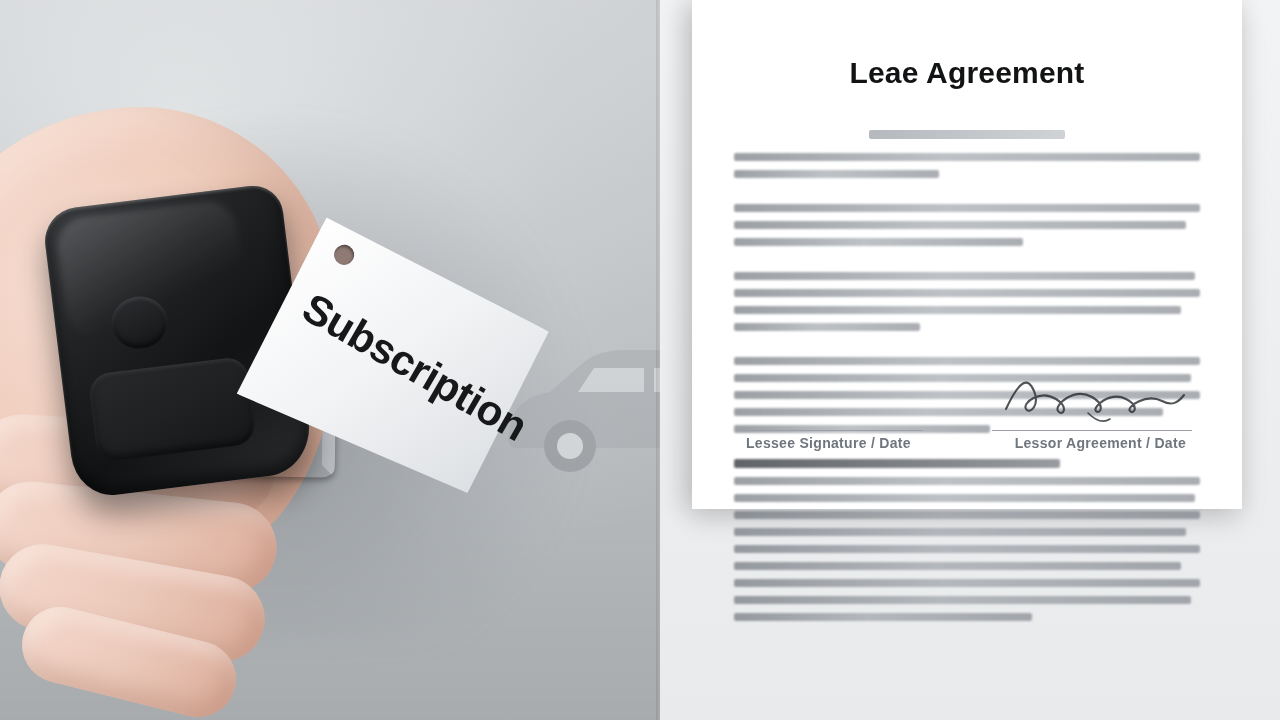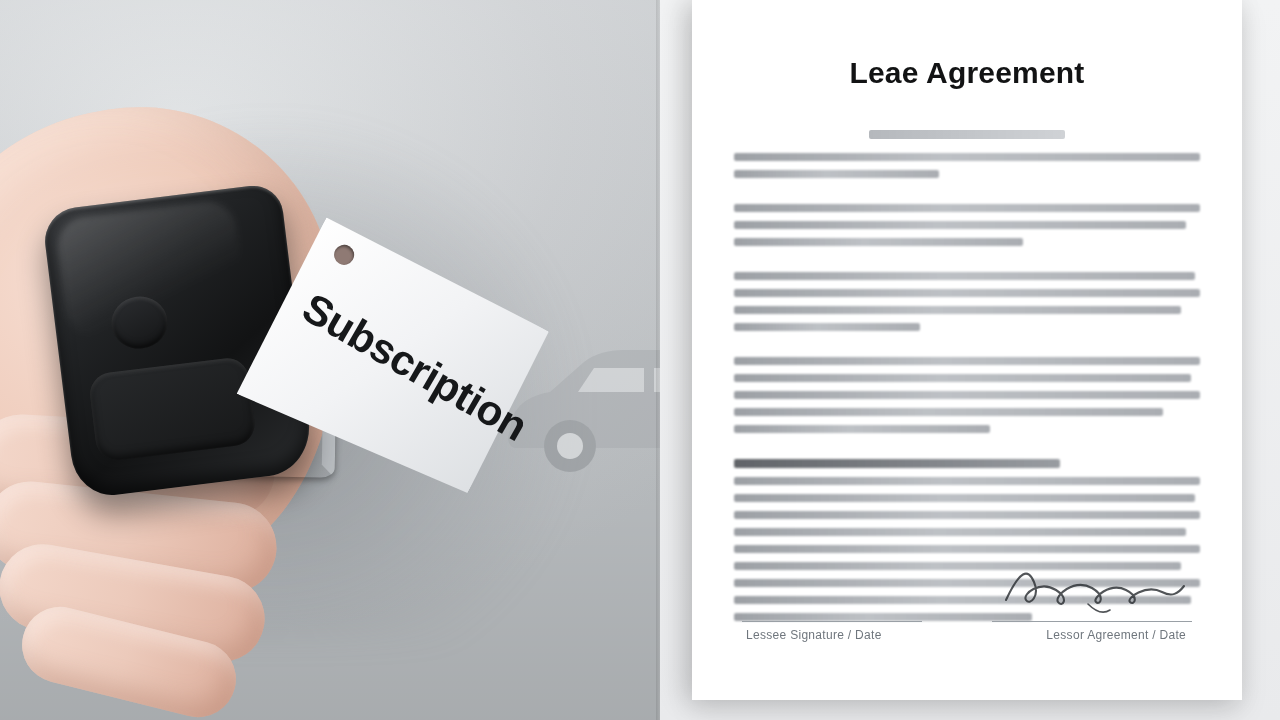--- a/index.html
+++ b/index.html
@@ -171,21 +171,21 @@
   
   .doc-bg {
     position:absolute;
     left: 660px; top: 0;
     width: 620px; height: 720px;
     background: linear-gradient(180deg,#f2f3f4 0%, #e9eaec 100%);
   }
   .doc {
     position:absolute;
     left: 692px; top: 0;
-    width: 550px; height: 700px;
+    width: 550px; height: 509px;
     background: #ffffff;
     box-shadow: -8px 0 26px rgba(0,0,0,.16), 0 10px 26px rgba(0,0,0,.10);
   }
   .doc-title {
     position:absolute;
     left: 0; top: 56px; width: 100%;
     text-align:center;
     font-size: 30px;
     font-weight: 700;
     color: #121314;
@@ -208,22 +208,23 @@
     background: linear-gradient(90deg, rgba(96,102,110,.62) 0%, rgba(130,136,144,.52) 45%, rgba(108,114,122,.58) 100%);
     filter: blur(.8px);
   }
   .line.b { background: linear-gradient(90deg, rgba(52,56,62,.78), rgba(90,96,104,.62)); height: 9px; }
   .sig-area { position:absolute; left: 42px; bottom: 52px; width: 466px; height: 90px; }
   .sig-rule { position:absolute; bottom: 26px; height: 1px; background: #9aa0a6; }
   .rule-left  { left: 8px;   width: 180px; }
   .rule-right { right: 8px;  width: 200px; }
   .sig-caption {
     position:absolute; bottom: 6px;
-    font-size: 12px; color: #6f767d; letter-spacing:.3px;
+    font-size: 14px; color: #6f767d; letter-spacing:.3px;
     filter: blur(.5px);
+    font-weight: bold;
   }
   .cap-left  { left: 12px; }
   .cap-right { right: 14px; }
   .signature {
     position:absolute; right: 10px; bottom: 30px; width: 190px; height: 58px;
     opacity: .82;
   }
   .vert-seam {
     position:absolute; left: 656px; top:0; width: 8px; height:720px;
     background: linear-gradient(90deg, rgba(0,0,0,.10), rgba(255,255,255,.25));

